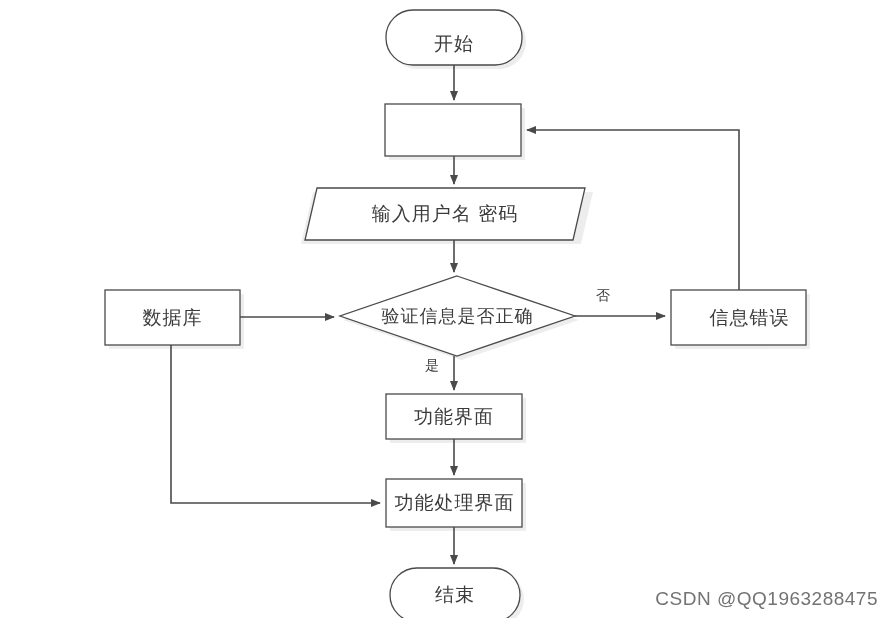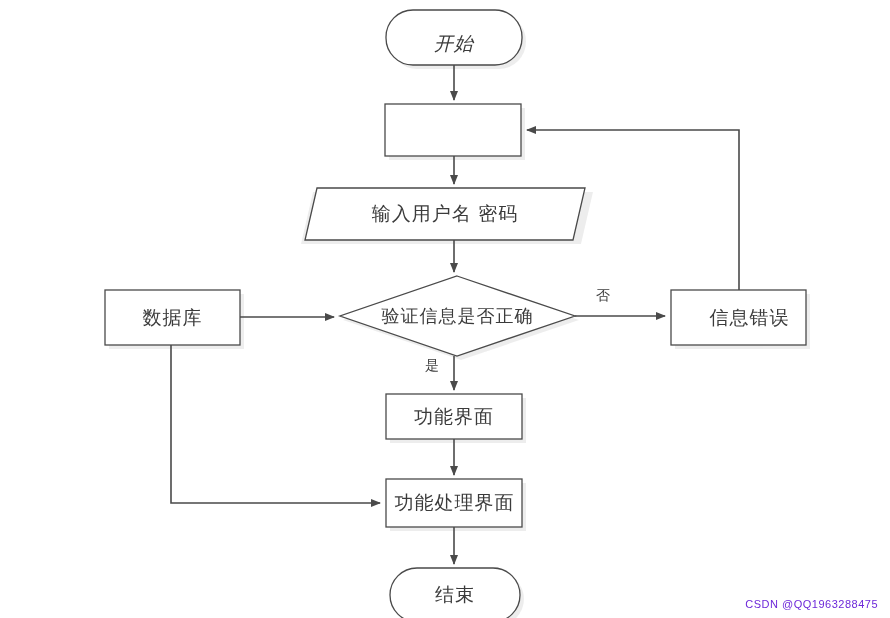--- a/index.html
+++ b/index.html
@@ -40,22 +40,22 @@
     position: absolute;
     color: #3b3b3b;
     font-size: 14px;
     white-space: nowrap;
     font-family: "Liberation Sans", "DejaVu Sans", sans-serif;
   }
   .watermark {
     position: absolute;
     right: 12px;
     bottom: 8px;
-    color: #6d28d9;
-    font-size: 11px;
+    color: #737373;
+    font-size: 19px;
     letter-spacing: 0.5px;
     white-space: nowrap;
     font-family: "Liberation Sans", "DejaVu Sans", sans-serif;
     margin-left: 9px;
   }
   .hit {
     position: absolute;
     background: transparent;
   }
 </style>
@@ -117,21 +117,21 @@
       <path d="M454,356 L454,390" marker-end="url(#arrow)"></path>
 
       <path d="M454,439 L454,475" marker-end="url(#arrow)"></path>
 
       <path d="M171,345 L171,503 L380,503" marker-end="url(#arrow)"></path>
 
       <path d="M454,527 L454,564" marker-end="url(#arrow)"></path>
     </g>
   </svg>
 
-  <div class="node-label" style="left:386px; top:10px; width:136px; height:67px;font-style:italic;">开始</div>
+  <div class="node-label" style="left:386px; top:10px; width:136px; height:67px;">开始</div>
 
 
   <div class="node-label" style="left:305px; top:188px; width:280px; height:52px;">输入用户名 密码</div>
 
   <div class="node-label" style="left:105px; top:290px; width:135px; height:55px;">数据库</div>
 
   <div class="node-label" style="left:340px; top:276px; width:235px; height:80px; font-size:18px;">验证信息是否正确</div>
 
   <div class="node-label" style="left:671px; top:290px; width:157px; height:55px;">信息错误</div>
 

